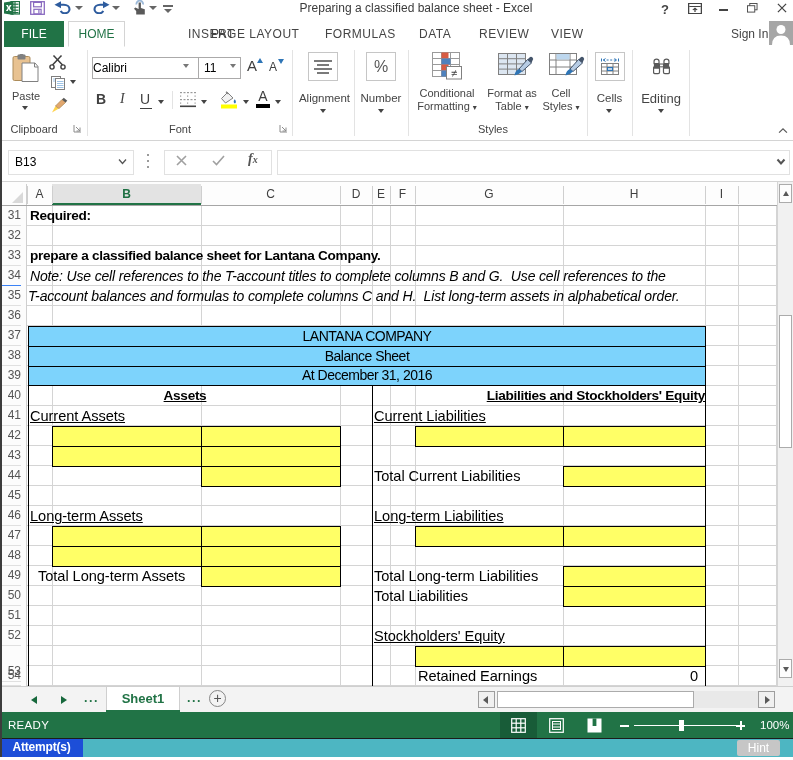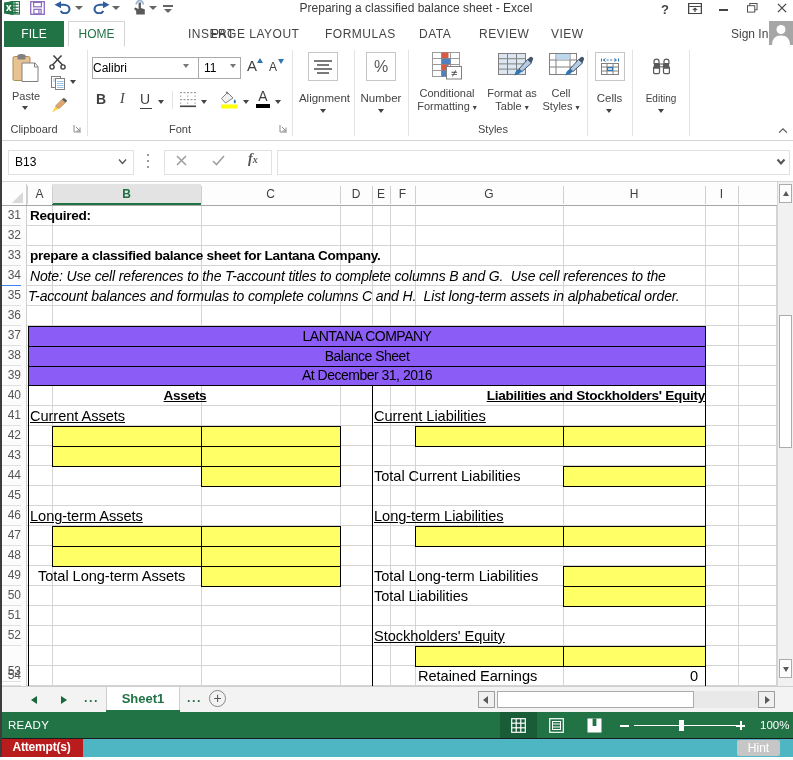--- a/index.html
+++ b/index.html
@@ -279,21 +279,21 @@
   <div class="abs" style="left:606px;top:62px;width:0;height:0;border-left:3.5px solid transparent;border-right:3.5px solid transparent;border-top:4px solid #444;"></div>
 
   <svg class="abs" style="left:653px;top:11px;" width="17" height="17" viewBox="0 0 24 24">
     <path d="M5 1.5 Q8.5 1.5 8.5 4.5 L8.5 8 L1.5 8 L1.5 4.5 Q1.5 1.5 5 1.5 Z" fill="none" stroke="#595959" stroke-width="1.7"></path>
     <path d="M19 1.5 Q22.5 1.5 22.5 4.5 L22.5 8 L15.5 8 L15.5 4.5 Q15.5 1.5 19 1.5 Z" fill="none" stroke="#595959" stroke-width="1.7"></path>
     <path d="M1.5 8 L0.8 15 L9.2 15 L8.5 8 Z M15.5 8 L14.8 15 L23.2 15 L22.5 8 Z" fill="#595959"></path>
     <rect x="0.8" y="12" width="8.4" height="10" rx="2" fill="none" stroke="#595959" stroke-width="1.7"></rect>
     <rect x="14.8" y="12" width="8.4" height="10" rx="2" fill="none" stroke="#595959" stroke-width="1.7"></rect>
     <rect x="9.2" y="8.5" width="5.6" height="4" fill="none" stroke="#595959" stroke-width="1.5"></rect>
   </svg>
-  <div class="abs rib" style="left:638px;top:45px;width:46px;font-size:10px;">Editing</div>
+  <div class="abs rib" style="left:638px;top:45px;width:46px;font-size:13px;">Editing</div>
   <div class="abs" style="left:658px;top:62px;width:0;height:0;border-left:3.5px solid transparent;border-right:3.5px solid transparent;border-top:4px solid #444;"></div>
 
   <svg class="abs" style="left:778px;top:80px;" width="10" height="7" viewBox="0 0 11 8">
     <path d="M1 6.5 L5.5 2 L10 6.5" fill="none" stroke="#595959" stroke-width="1.4"></path>
   </svg>
 </div>
 <div class="abs" style="left:0;top:140px;width:793px;height:1px;background:#d4d4d4;"></div>
 
 <div class="abs" style="left:0;top:141px;width:793px;height:40px;background:#fff;">
   <div class="abs" style="left:8px;top:9px;width:126px;height:25px;border:1px solid #e1e1e1;font-size:12px;color:#000;line-height:23px;padding-left:6px;">B13</div>
@@ -361,21 +361,21 @@
       <line x1="738.5" y1="0" x2="738.5" y2="480"></line>
       <line x1="776.5" y1="0" x2="776.5" y2="480"></line>
     </g>
     <path d="M0 19.5 H777 M0 39.5 H777 M0 59.5 H777 M0 79.5 H777 M0 99.5 H777 M0 119.5 H777 M0 139.5 H777 M0 159.5 H777 M0 179.5 H777 M0 199.5 H777 M0 219.5 H777 M0 239.5 H777 M0 259.5 H777 M0 279.5 H777 M0 299.5 H777 M0 319.5 H777 M0 339.5 H777 M0 359.5 H777 M0 379.5 H777 M0 399.5 H777 M0 419.5 H777 M0 439.5 H777 M0 459.5 H777 M0 479.5 H777" stroke="#d4d4d4" stroke-width="1" fill="none"></path>
   </svg>
   <div class="gt gb" style="left:30px;top:0;">Required:</div>
   <div class="gt gb" style="left:30px;top:40px;">prepare a classified balance sheet for Lantana Company.</div>
   <div class="gt gi" style="left:30px;top:60px;">Note: Use cell references to the T-account titles to complete columns B and G.&nbsp; Use cell references to the</div>
   <div class="gt gi" style="left:28px;top:80px;">T-account balances and formulas to complete columns C and H.&nbsp; List long-term assets in alphabetical order.</div>
 
-  <div class="abs" style="left:28px;top:120px;width:678px;height:60px;background:#8b5cf6;border:1px solid #000;">
+  <div class="abs" style="left:28px;top:120px;width:678px;height:60px;background:#7dd3fc;border:1px solid #000;">
     <div class="gt bc" style="left:0;top:0;width:676px;height:20px;line-height:19px;text-align:center;border-bottom:1px solid #000;">LANTANA COMPANY</div>
     <div class="gt bc" style="left:0;top:20px;width:676px;height:20px;line-height:19px;text-align:center;border-bottom:1px solid #000;">Balance Sheet</div>
     <div class="gt bc" style="left:0;top:40px;width:676px;height:18px;line-height:17px;text-align:center;">At December 31, 2016</div>
   </div>
   <div class="abs" style="left:28px;top:180px;width:1px;height:300px;background:#000;"></div>
   <div class="abs" style="left:372px;top:180px;width:1px;height:300px;background:#000;"></div>
   <div class="abs" style="left:705px;top:180px;width:1px;height:300px;background:#000;"></div>
 
   <div class="gt gb" style="left:29px;top:180px;width:312px;text-align:center;"><span class="u">Assets</span></div>
   <div class="gt gb" style="left:390px;top:180px;width:315px;text-align:right;"><span class="u">Liabilities and Stockholders' Equity</span></div>
@@ -506,17 +506,17 @@
   <div class="abs" style="left:634px;top:13px;width:102px;height:1px;background:#fff;"></div>
   <div class="abs" style="left:679px;top:8px;width:5px;height:11px;background:#fff;"></div>
   <div class="abs" style="left:736px;top:12.5px;width:9px;height:2px;background:#fff;"></div>
   <div class="abs" style="left:739.5px;top:9px;width:2px;height:9px;background:#fff;"></div>
   <div class="abs" style="left:760px;top:7px;">100%</div>
 </div>
 
 <div class="abs" style="left:0;top:738px;width:793px;height:1.3px;background:#1c1c1c;"></div>
 
 <div class="abs" style="left:0;top:739px;width:793px;height:18px;background:#4db6c2;">
-  <div class="abs" style="left:0;top:0;width:83px;height:18px;background:#b91c1c;color:#fff;font-weight:bold;font-size:12px;letter-spacing:-0.2px;line-height:17px;text-align:center;">Attempt(s)</div>
+  <div class="abs" style="left:0;top:0;width:83px;height:18px;background:#1d4ed8;color:#fff;font-weight:bold;font-size:12px;letter-spacing:-0.2px;line-height:17px;text-align:center;">Attempt(s)</div>
   <div class="abs" style="left:737px;top:1px;width:43px;height:16px;background:#c6c6c6;border-radius:2px;color:#fff;font-size:12px;text-align:center;line-height:16px;">Hint</div>
 </div>
 <div class="abs" style="left:0;top:757px;width:793px;height:3px;background:#fff;"></div>
 <div class="abs" style="left:0;top:0;width:2px;height:757px;background:#3c3c3c;"></div>
 
 </body></html>

